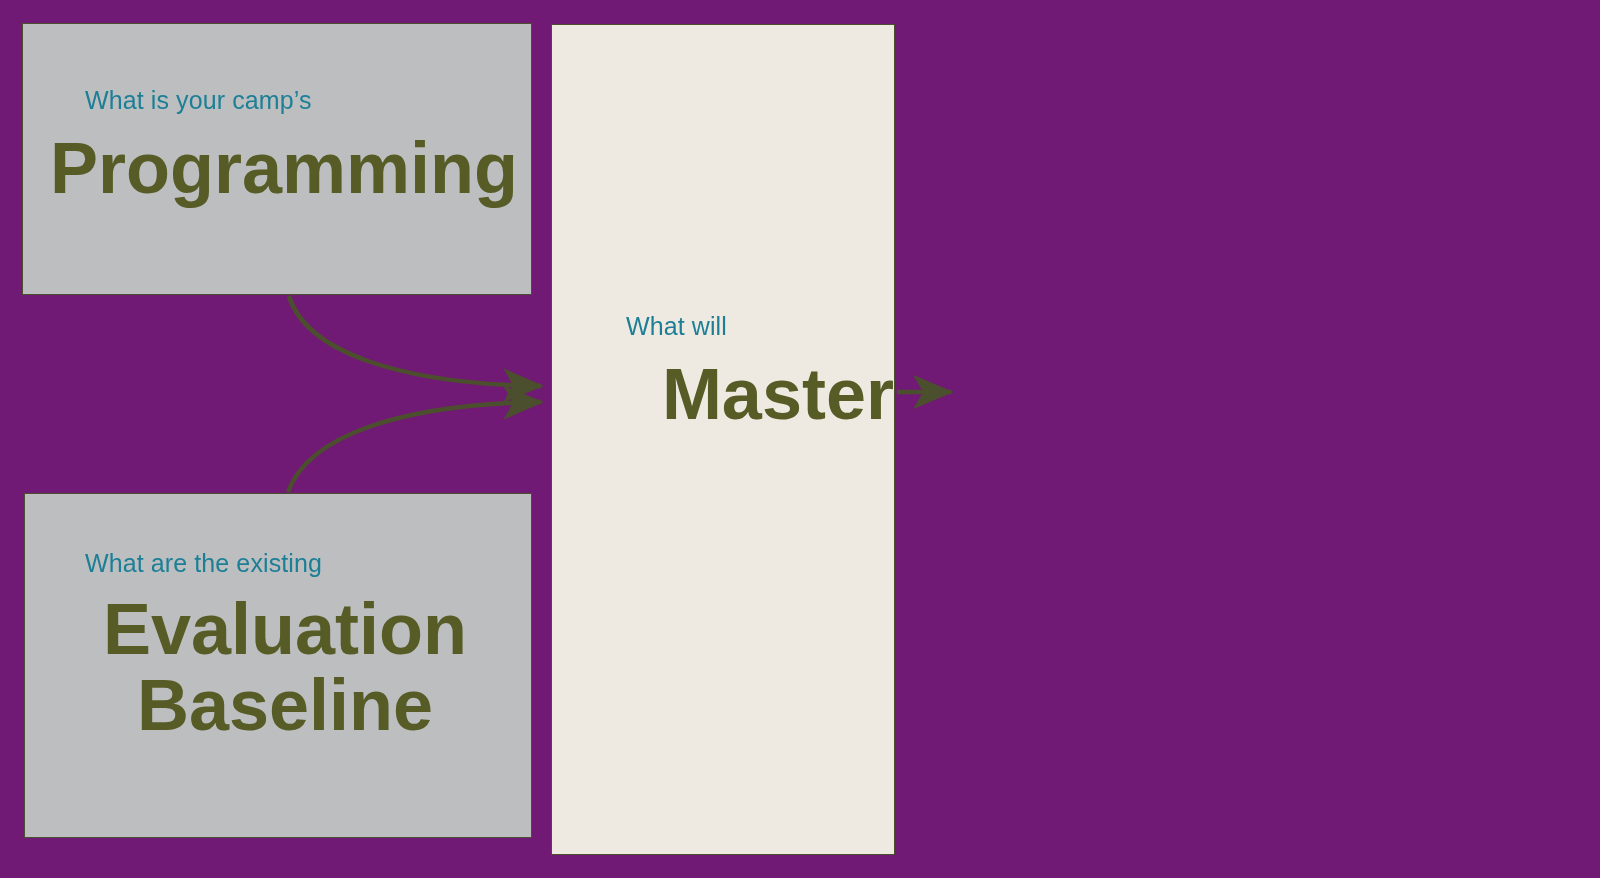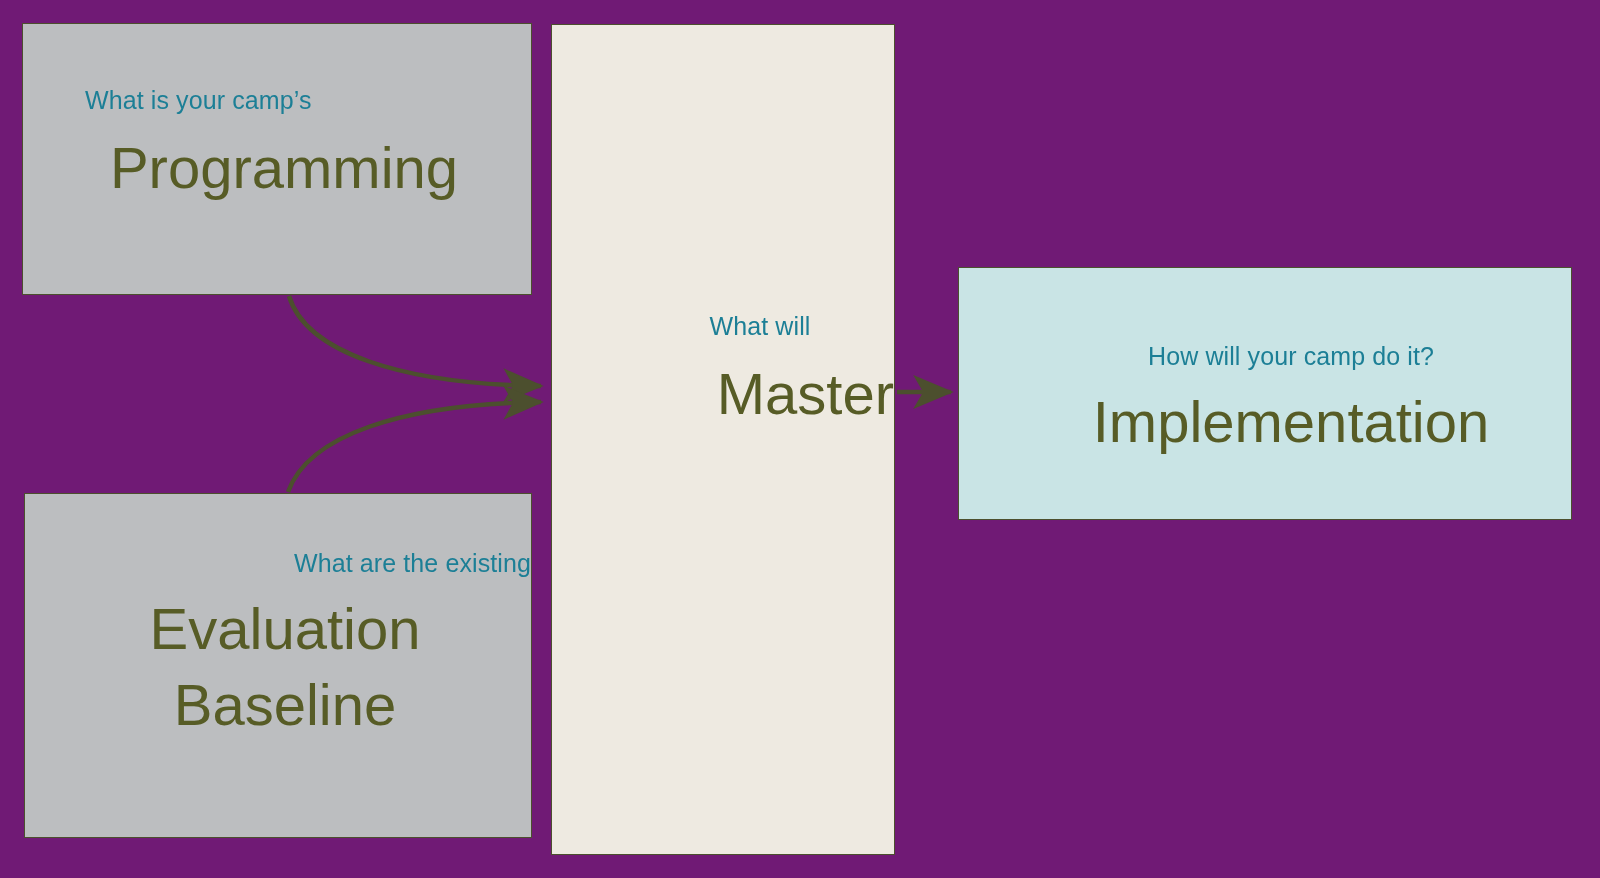--- a/index.html
+++ b/index.html
@@ -30,23 +30,23 @@
   }
   .question {
     color: #1c7f96;
     font-size: 25px;
     line-height: 52px;
     font-weight: 400;
     letter-spacing: 0.1px;
   }
   .title {
     color: #575c26;
-    font-size: 58px;
+    font-size: 72px;
     line-height: 72px;
-    font-weight: 400;
+    font-weight: 700;
     letter-spacing: 0px;
   }
   
   #node-programming {
     left: 22px;
     top: 23px;
     width: 510px;
     height: 272px;
     background: #bcbec0;
   }
@@ -62,36 +62,36 @@
     left: 24px;
     top: 493px;
     width: 508px;
     height: 345px;
     background: #bcbec0;
   }
   #node-baseline .node-inner {
     top: 43px;
     padding-left: 60px;
   }
-  #node-baseline .question { text-align: right; }
+  #node-baseline .question { text-align: left; }
   #node-baseline .title { text-align: center; margin-top: 4px; margin-left: -46px; }
 
   
   #node-masterplan {
     left: 551px;
     top: 24px;
     width: 344px;
     height: 831px;
     background: #eeeae1;
   }
   #node-masterplan .node-inner {
     top: 275px;
     padding-left: 58px;
   }
-  #node-masterplan .question { text-align: center; margin-left: 16px; }
+  #node-masterplan .question { text-align: left; margin-left: 16px; }
   #node-masterplan .title { text-align: right; margin-top: 6px; margin-left: -44px; }
 
   
   #node-implementation {
     left: 958px;
     top: 267px;
     width: 614px;
     height: 253px;
     background: #c9e4e5;
   }
@@ -142,20 +142,14 @@
     </div>
   </div>
 
   <div class="node" id="node-masterplan">
     <div class="node-inner">
       <div class="question">What will</div>
       <div class="title">Master</div>
     </div>
   </div>
 
-  <div class="node" id="node-implementation">
-    <div class="node-inner">
-      <div class="question">How will your camp do it?</div>
-      <div class="title">Implementation</div>
-    </div>
-  </div>
 
 </div>
 
 </body></html>

